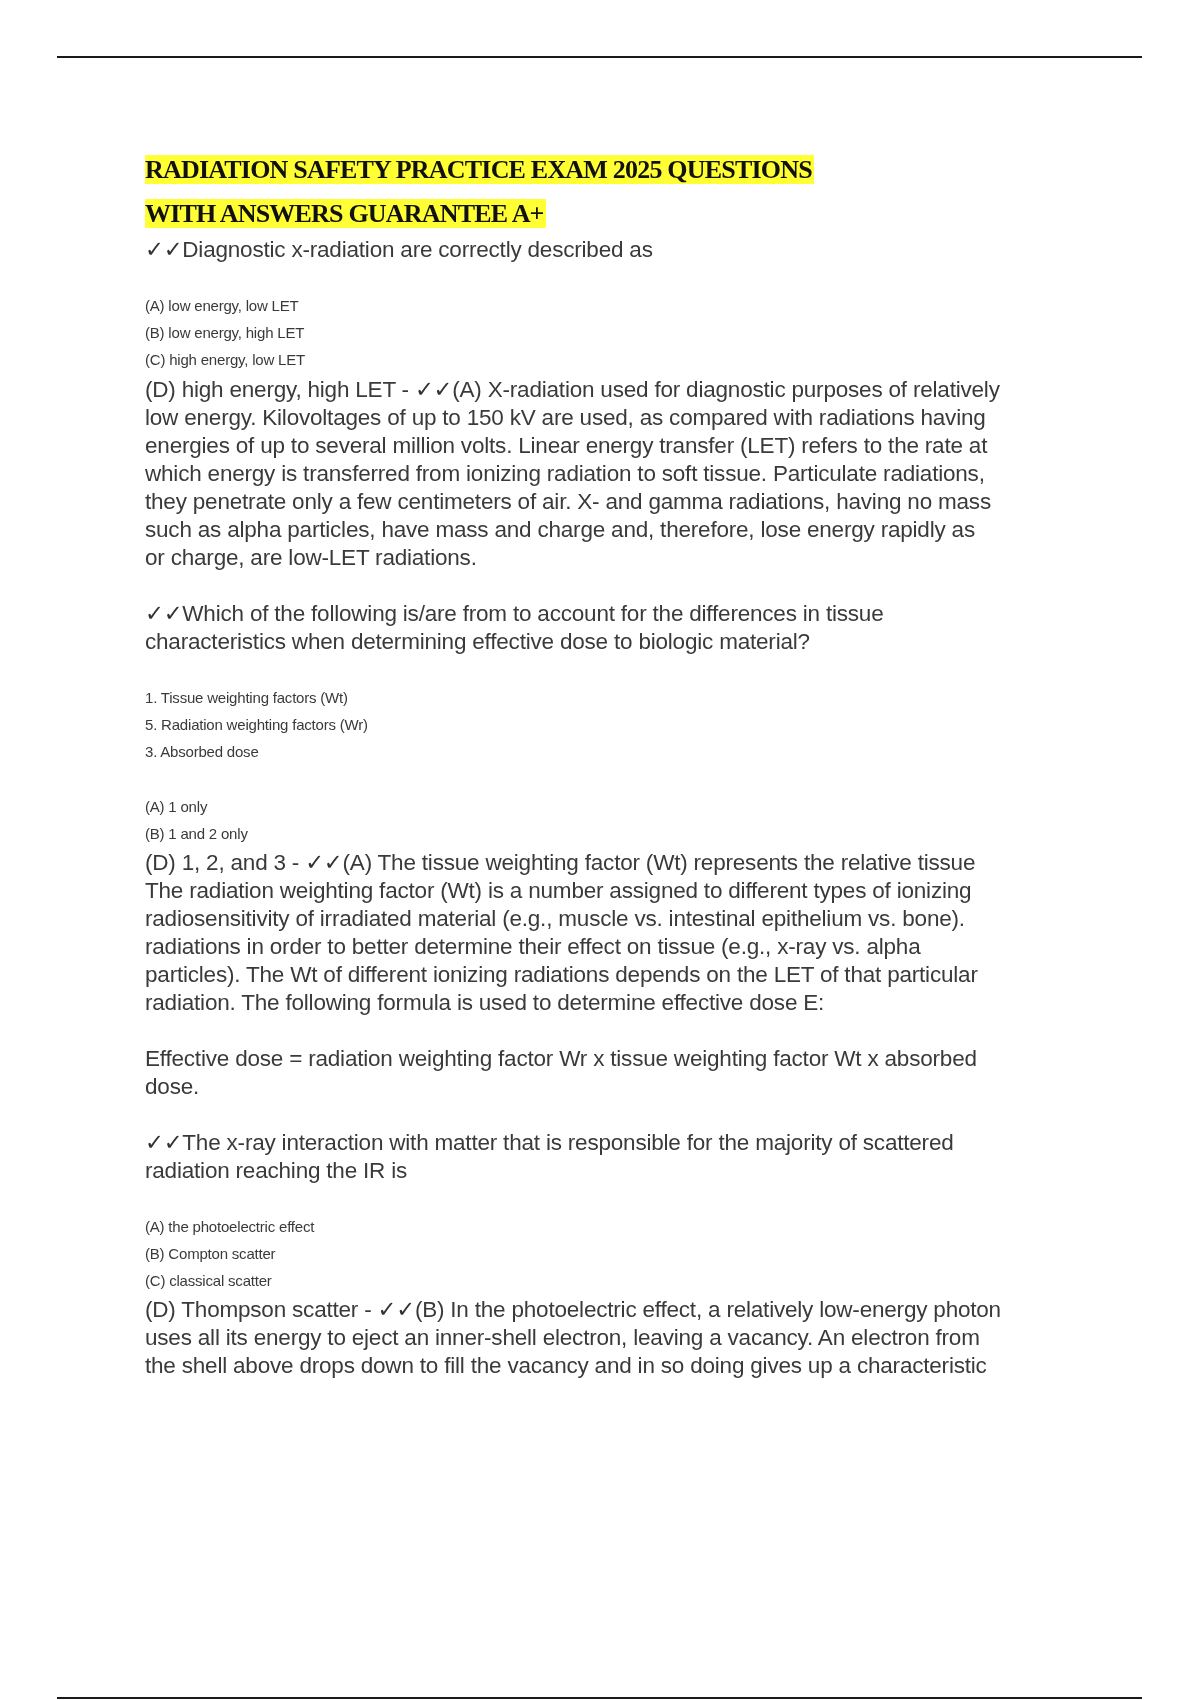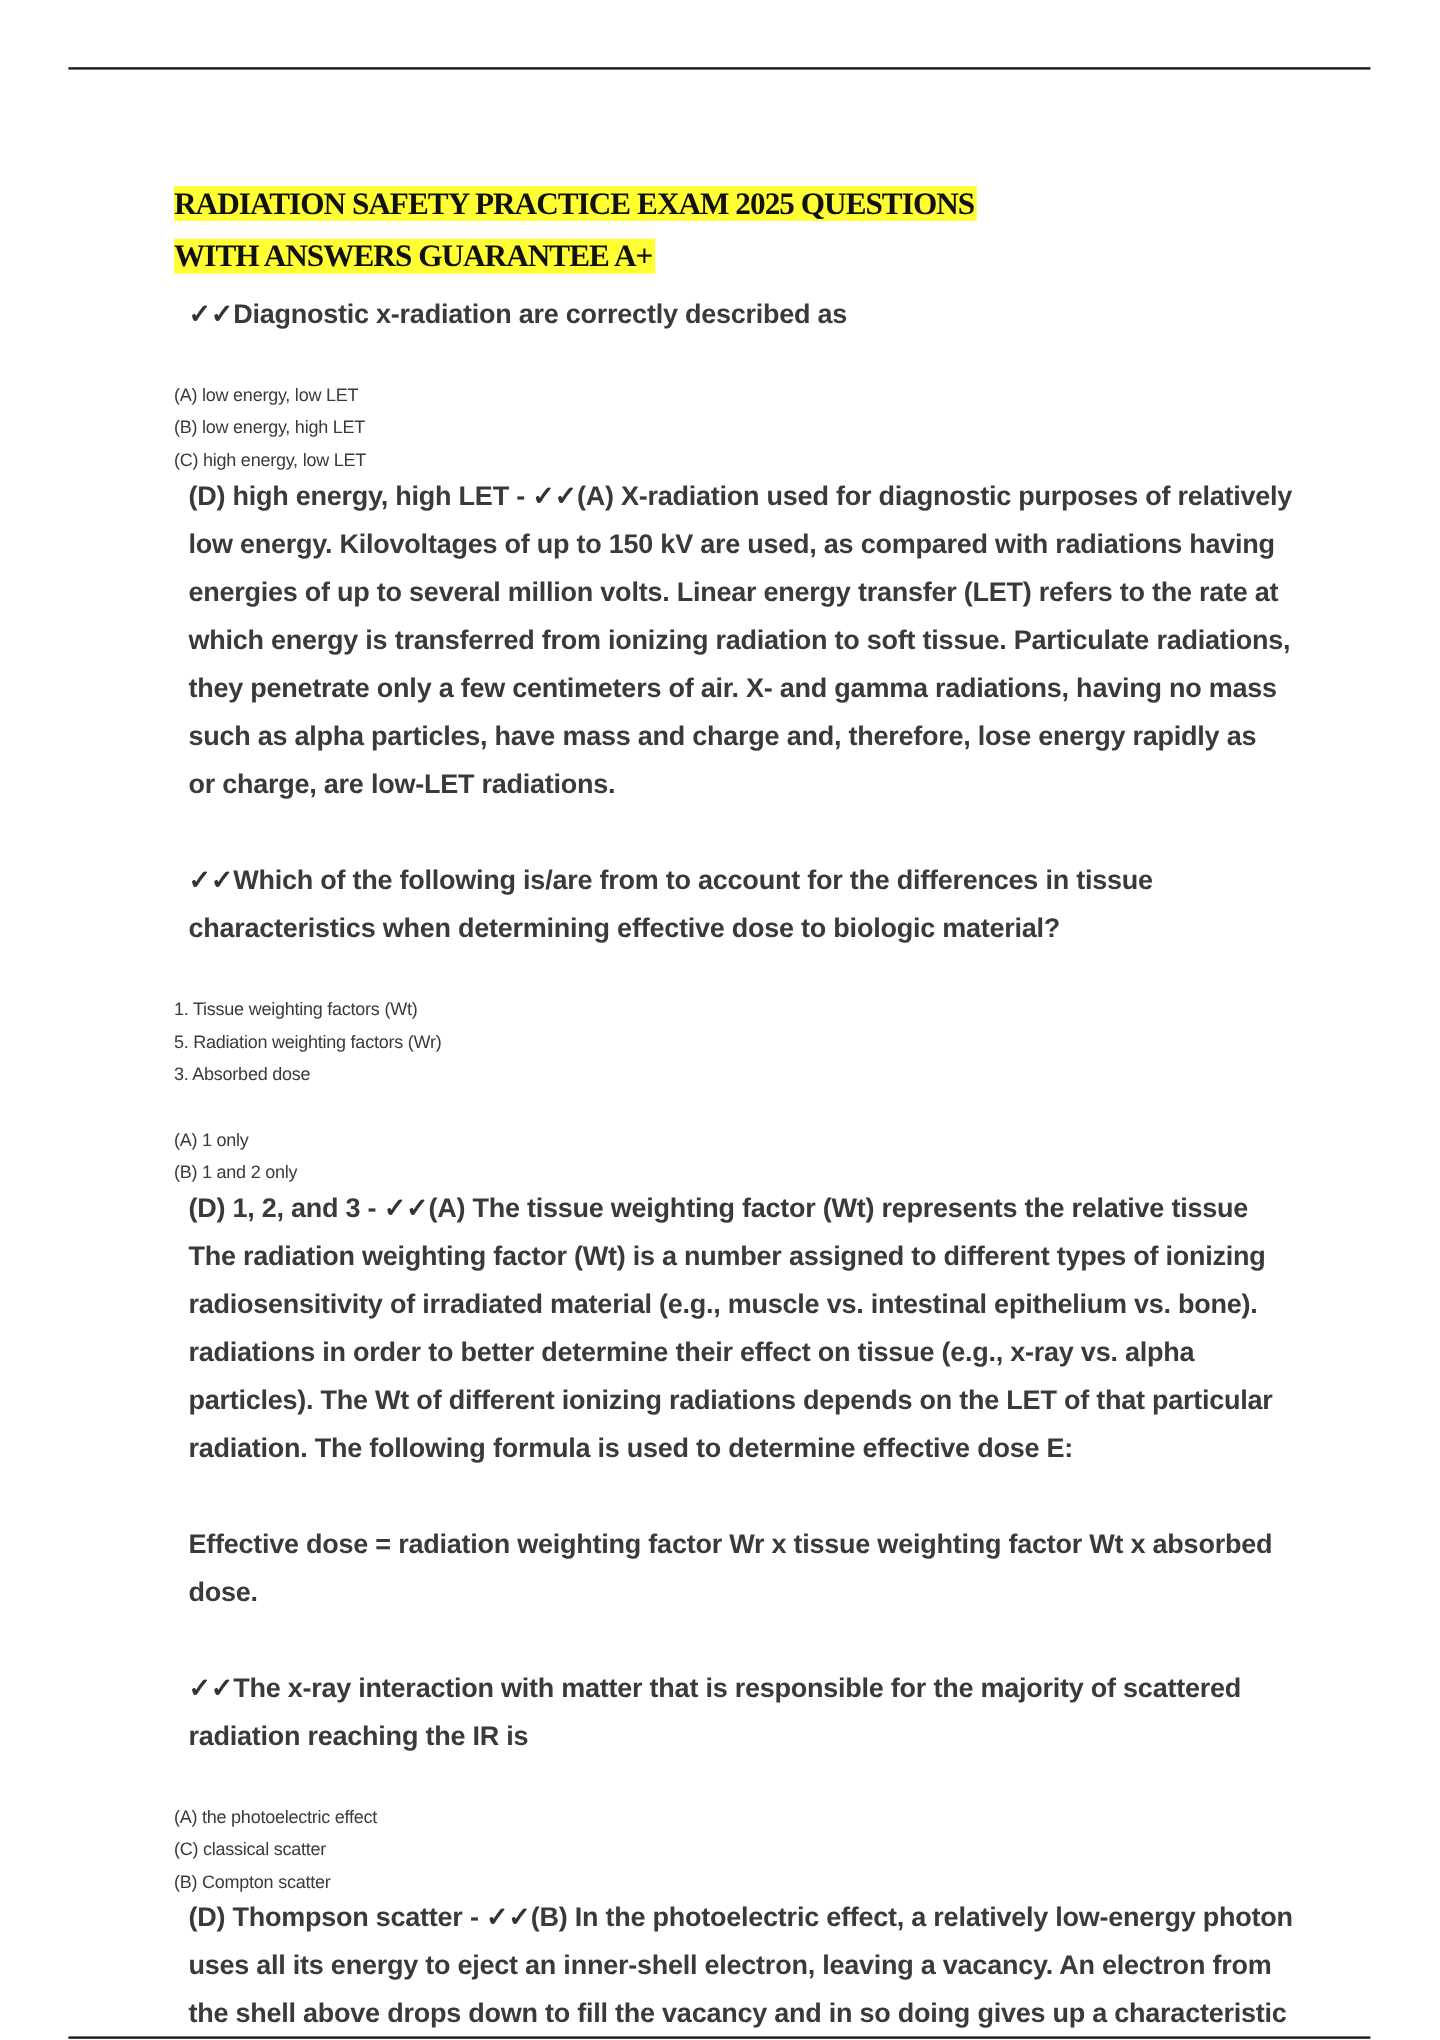--- a/index.html
+++ b/index.html
@@ -5,21 +5,21 @@
   html, body { margin: 0; padding: 0; background: #ffffff; }
   body { width: 1200px; height: 1700px; position: relative; overflow: hidden;
          font-family: "Liberation Sans", sans-serif; color: #3a3a3a; }
   .rule { position: absolute; height: 2px; background: #1a1a1a; }
   .rule.top { left: 57px; width: 1085px; top: 56px; }
   .rule.bottom { left: 57px; width: 1085px; top: 1697px; }
   .content { position: absolute; left: 145px; top: 148px; width: 950px; }
   .title { margin: 0; font-family: Liberation Serif, serif; font-weight: 700;
            font-size: 26px; line-height: 44px; color: #111; letter-spacing: -0.8px; }
   .title span { background: #ffff33; padding: 0 2px 0 0; }
-  .line { font-size: 22.5px; line-height: 28px; margin: 12px; white-space: nowrap; letter-spacing: -0.2px; font-weight: bold; }
+  .line { font-size: 22.5px; line-height: 28px; margin: 0; white-space: nowrap; letter-spacing: -0.2px; }
   .gap { height: 28px; }
   .opt { font-size: 15px; line-height: 27px; margin: 0; white-space: nowrap; letter-spacing: -0.2px; }
   .check { color: #333; }
 </style>
 </head>
 <body>
 
 <div class="rule top"></div>
 
 <div class="content">
@@ -66,21 +66,21 @@
     <p class="line">dose.</p>
   </section>
 
   <div class="gap"></div>
 
   <section>
     <p class="line"><span class="check">✓✓</span><span>The x-ray interaction with matter that is responsible for the majority of scattered</span></p>
     <p class="line">radiation reaching the IR is</p>
     <div class="gap"></div>
     <p class="opt">(A) the photoelectric effect</p>
+    <p class="opt">(B) Compton scatter</p>
     <p class="opt">(C) classical scatter</p>
-    <p class="opt">(B) Compton scatter</p>
     <p class="line" style="margin-top:2px"><span>(D) Thompson scatter - </span><span class="check">✓✓</span><span>(B) In the photoelectric effect, a relatively low-energy photon</span></p>
     <p class="line">uses all its energy to eject an inner-shell electron, leaving a vacancy. An electron from</p>
     <p class="line">the shell above drops down to fill the vacancy and in so doing gives up a characteristic</p>
   </section>
 </div>
 
 <div class="rule bottom"></div>
 
 </body></html>

